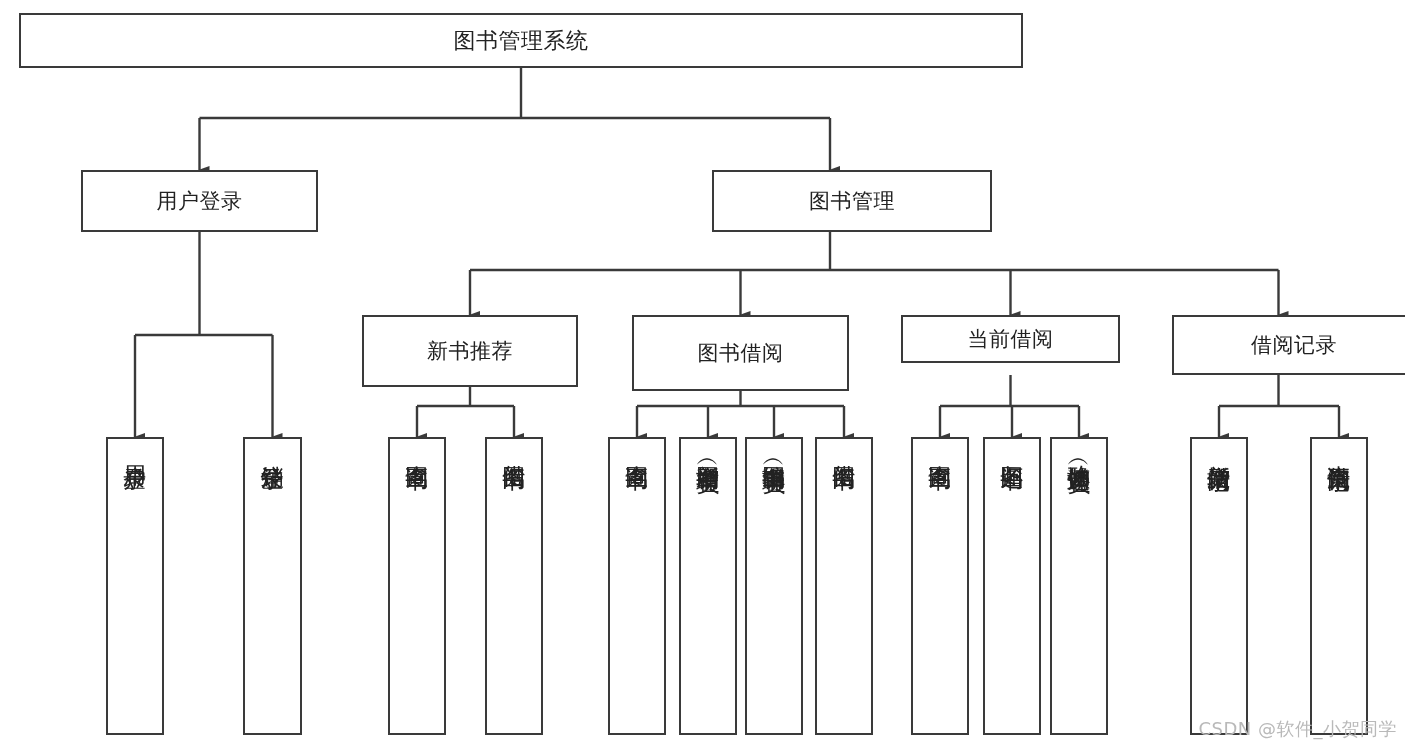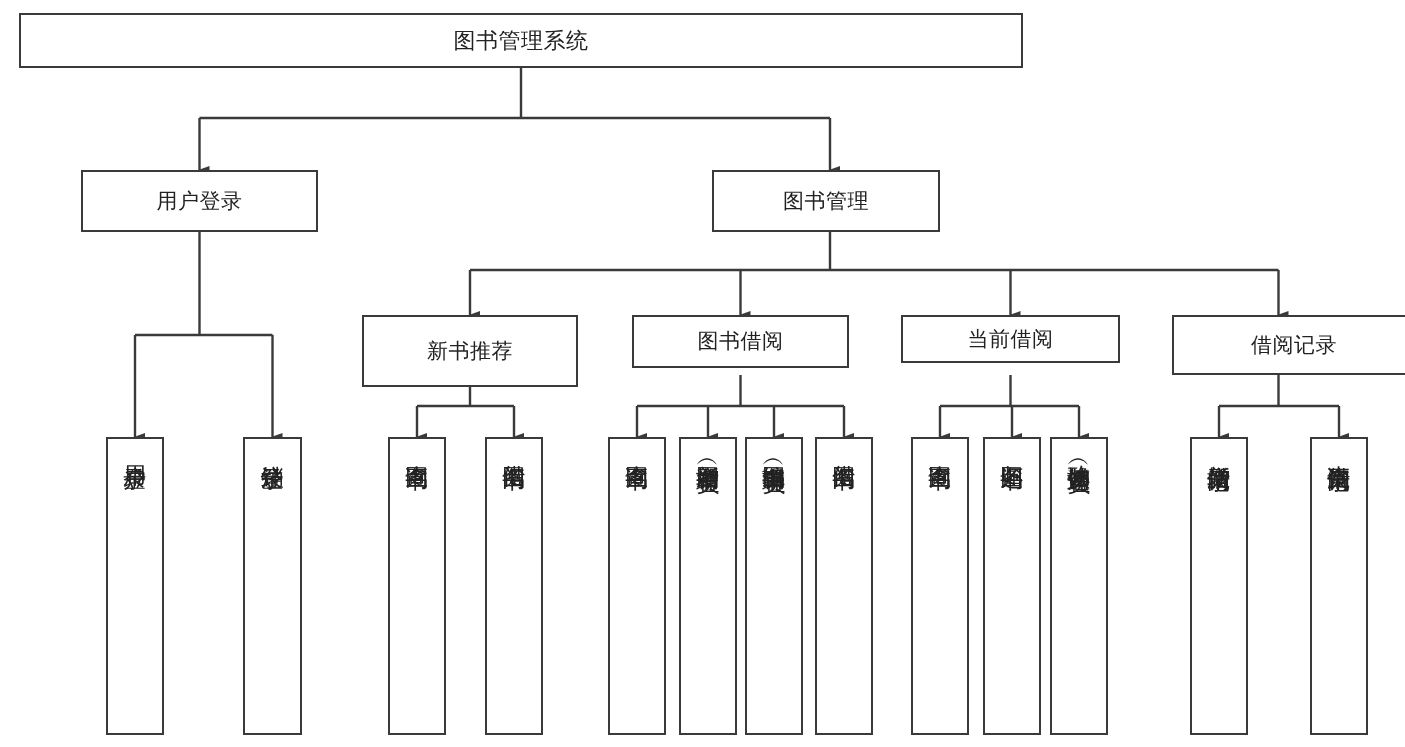--- a/index.html
+++ b/index.html
@@ -118,27 +118,27 @@
       </g>
   </svg>
 
   <div id="node-layer">
       <div class="node root horiz" style="left: 19px; top: 13px; width: 1004px; height: 55px;">
         <span class="label">图书管理系统</span>
       </div>
       <div class="node horiz" style="left: 81px; top: 170px; width: 237px; height: 62px;">
         <span class="label">用户登录</span>
       </div>
-      <div class="node horiz" style="left: 712px; top: 170px; width: 228px; height: 62px;">
+      <div class="node horiz" style="left: 712px; top: 170px; width: 280px; height: 62px;">
         <span class="label">图书管理</span>
       </div>
       <div class="node horiz" style="left: 362px; top: 315px; width: 216px; height: 72px;">
         <span class="label">新书推荐</span>
       </div>
-      <div class="node horiz" style="left: 632px; top: 315px; width: 217px; height: 53px;">
+      <div class="node horiz" style="left: 632px; top: 315px; width: 217px; height: 76px;">
         <span class="label">图书借阅</span>
       </div>
       <div class="node horiz" style="left: 901px; top: 315px; width: 219px; height: 48px;">
         <span class="label">当前借阅</span>
       </div>
       <div class="node horiz" style="left: 1172px; top: 315px; width: 244px; height: 60px;">
         <span class="label">借阅记录</span>
       </div>
       <div class="node leaf" style="left: 106px; top: 437px; width: 58px; height: 298px;">
         <span class="label">用户登录</span>
@@ -174,13 +174,14 @@
         <span class="label">确认归还（管理员）</span>
       </div>
       <div class="node leaf" style="left: 1190px; top: 437px; width: 58px; height: 298px;">
         <span class="label">新增借阅记录</span>
       </div>
       <div class="node leaf" style="left: 1310px; top: 437px; width: 58px; height: 298px;">
         <span class="label">查询借阅记录</span>
       </div>
     </div>
 
+  <div class="watermark">CSDN @软件_小贺同学</div>
 </div>
 
 </body></html>

